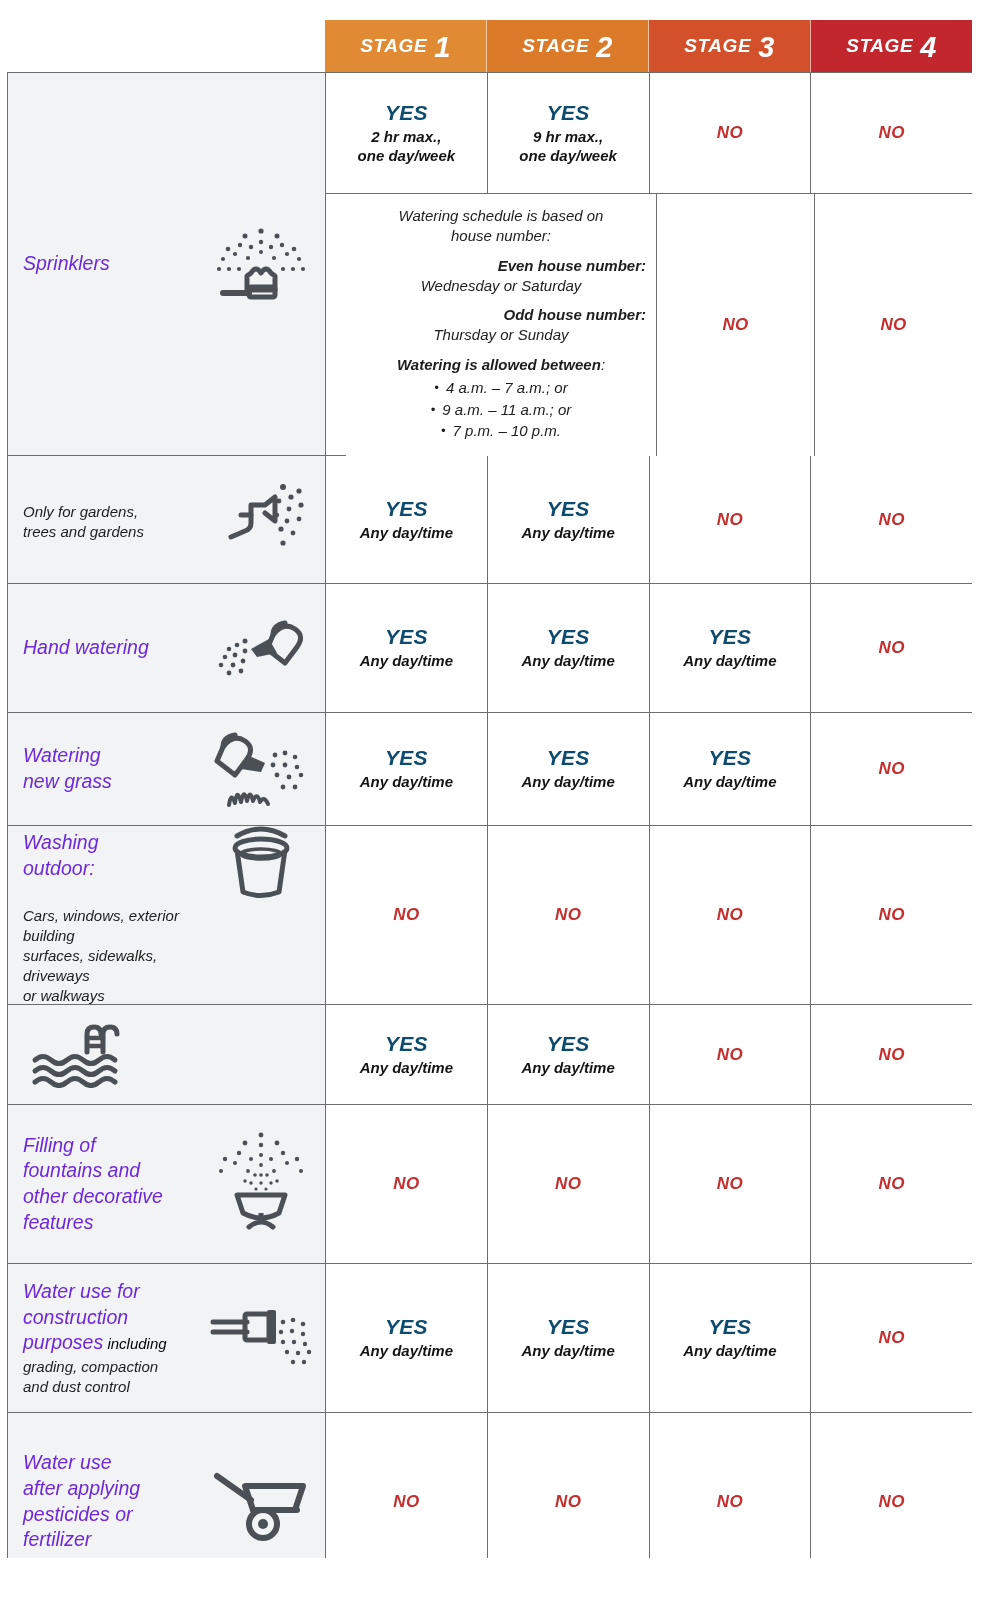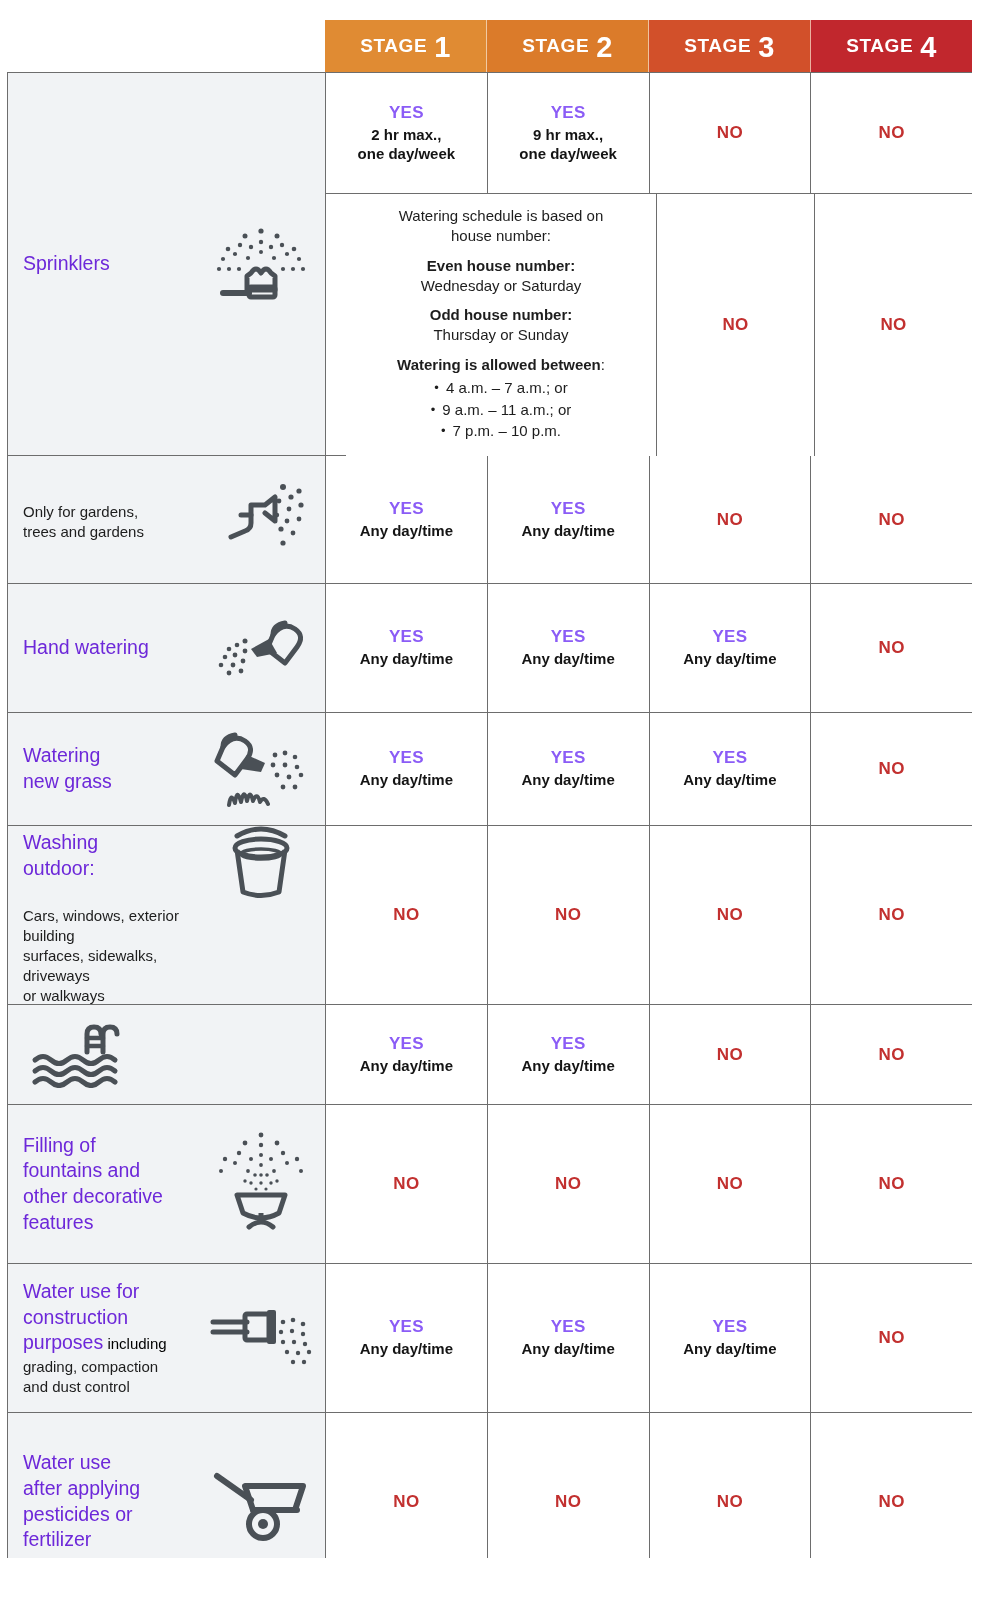--- a/index.html
+++ b/index.html
@@ -7,20 +7,21 @@
     margin: 0; padding: 0;
     background: #ffffff;
     font-family: "Liberation Sans", sans-serif;
   }
   #page {
     position: relative;
     width: 1002px;
     height: 1558px;
     background: #ffffff;
     overflow: hidden;
+    font-style: italic;
   }
 
   
   .header-row {
     position: absolute;
     left: 325px; top: 20px;
     width: 647px; height: 52px;
     display: flex;
   }
   .stage-head {
@@ -120,43 +121,43 @@
     justify-content: center;
     text-align: center;
     padding: 10px 6px;
     background: #ffffff;
   }
   .scell:last-child { border-right: none; }
   .scell.span2 { flex: 2 2 0; margin-left: 20px; }
   .scell.pad-note { padding: 12px 10px 14px; justify-content: flex-start; }
 
   .yes {
-    color: #8b5cf6;
+    color: #0c4a6e;
     font-weight: bold;
-    font-size: 17px;
+    font-size: 21px;
     letter-spacing: .3px;
   }
   .no {
     color: #c2302f;
     font-weight: bold;
     font-size: 17px;
     letter-spacing: .3px;
   }
   .sub-bold {
     color: #141414;
     font-weight: bold;
     font-size: 15px;
     line-height: 1.25;
     margin-top: 3px;
   }
 
   
   .sched { font-size: 15px; color: #1d1d1d; line-height: 1.35; width: 100%; }
   .sched .s-line { text-align: center; }
-  .sched .s-head { font-weight: bold; margin-top: 9px; }
+  .sched .s-head { font-weight: bold; margin-top: 9px; text-align: right; }
   .sched .s-allow { font-weight: bold; margin-top: 9px; }
   .sched ul {
     list-style: none;
     margin: 2px 0 0 0;
     padding: 0;
     text-align: center;
   }
   .sched li { line-height: 1.45; }
   .sched li .bt { margin-right: 7px; font-size: 13px; position: relative; top: -1px; }
 </style>

